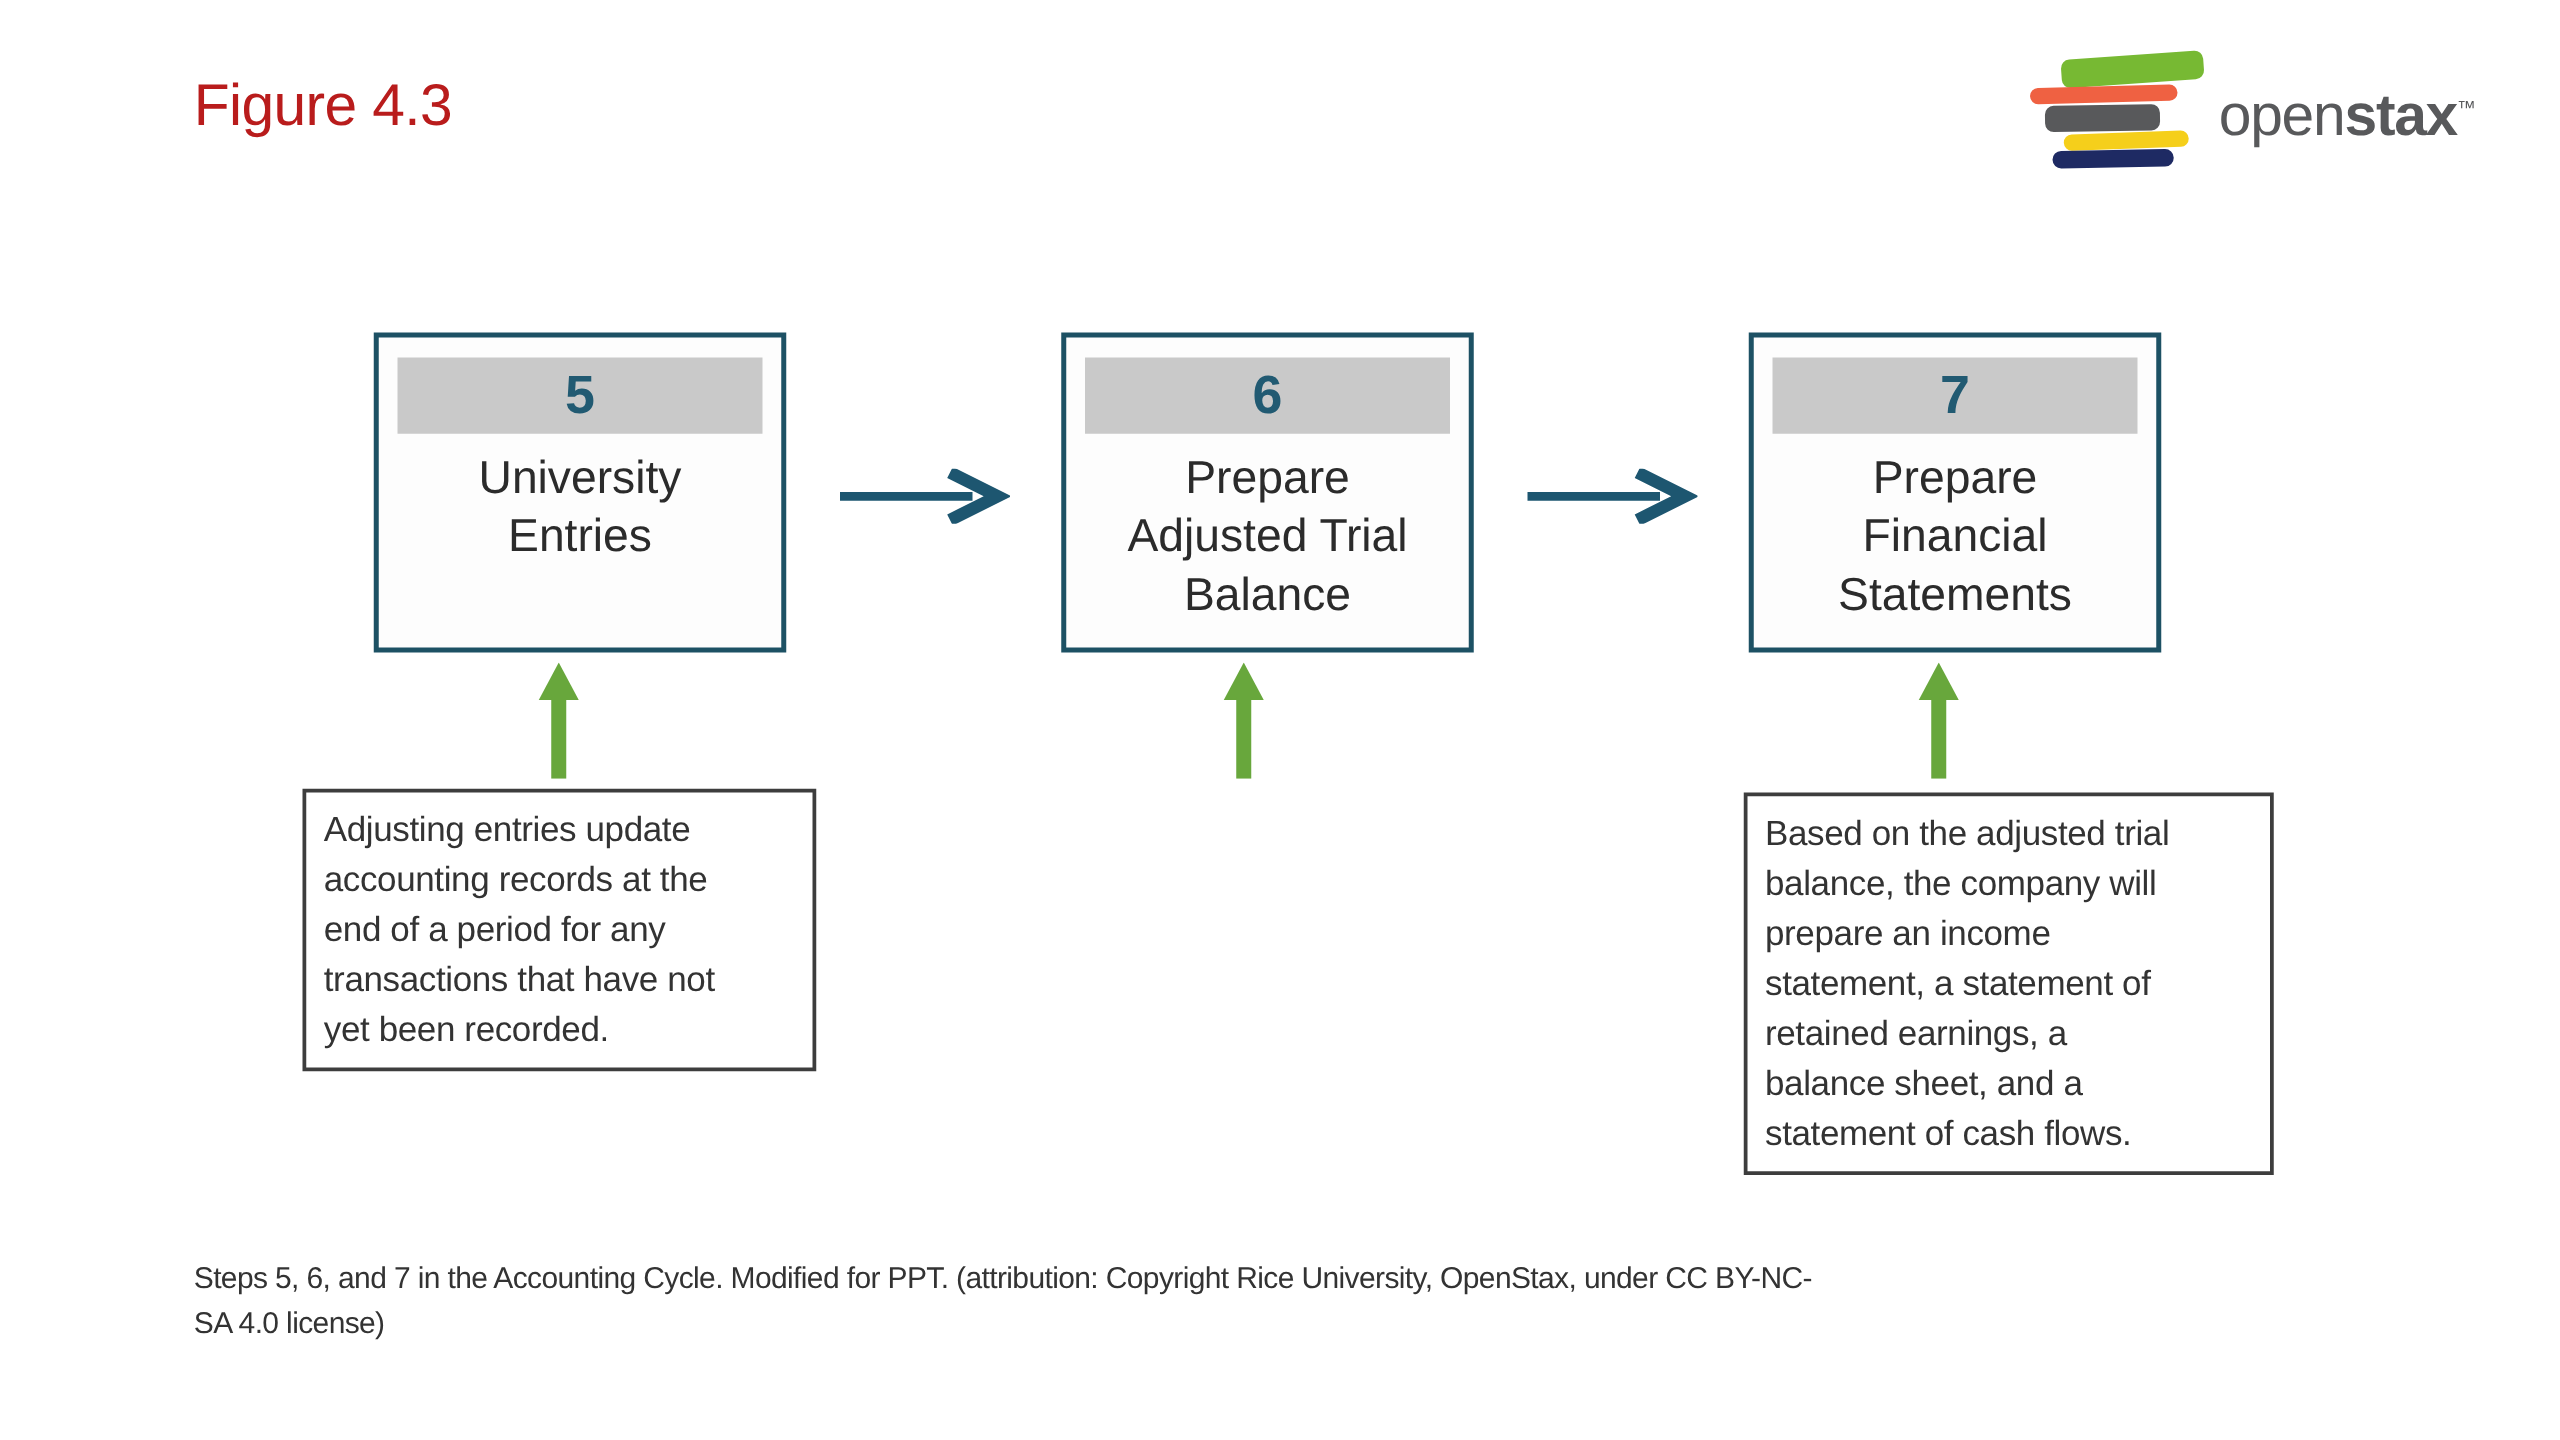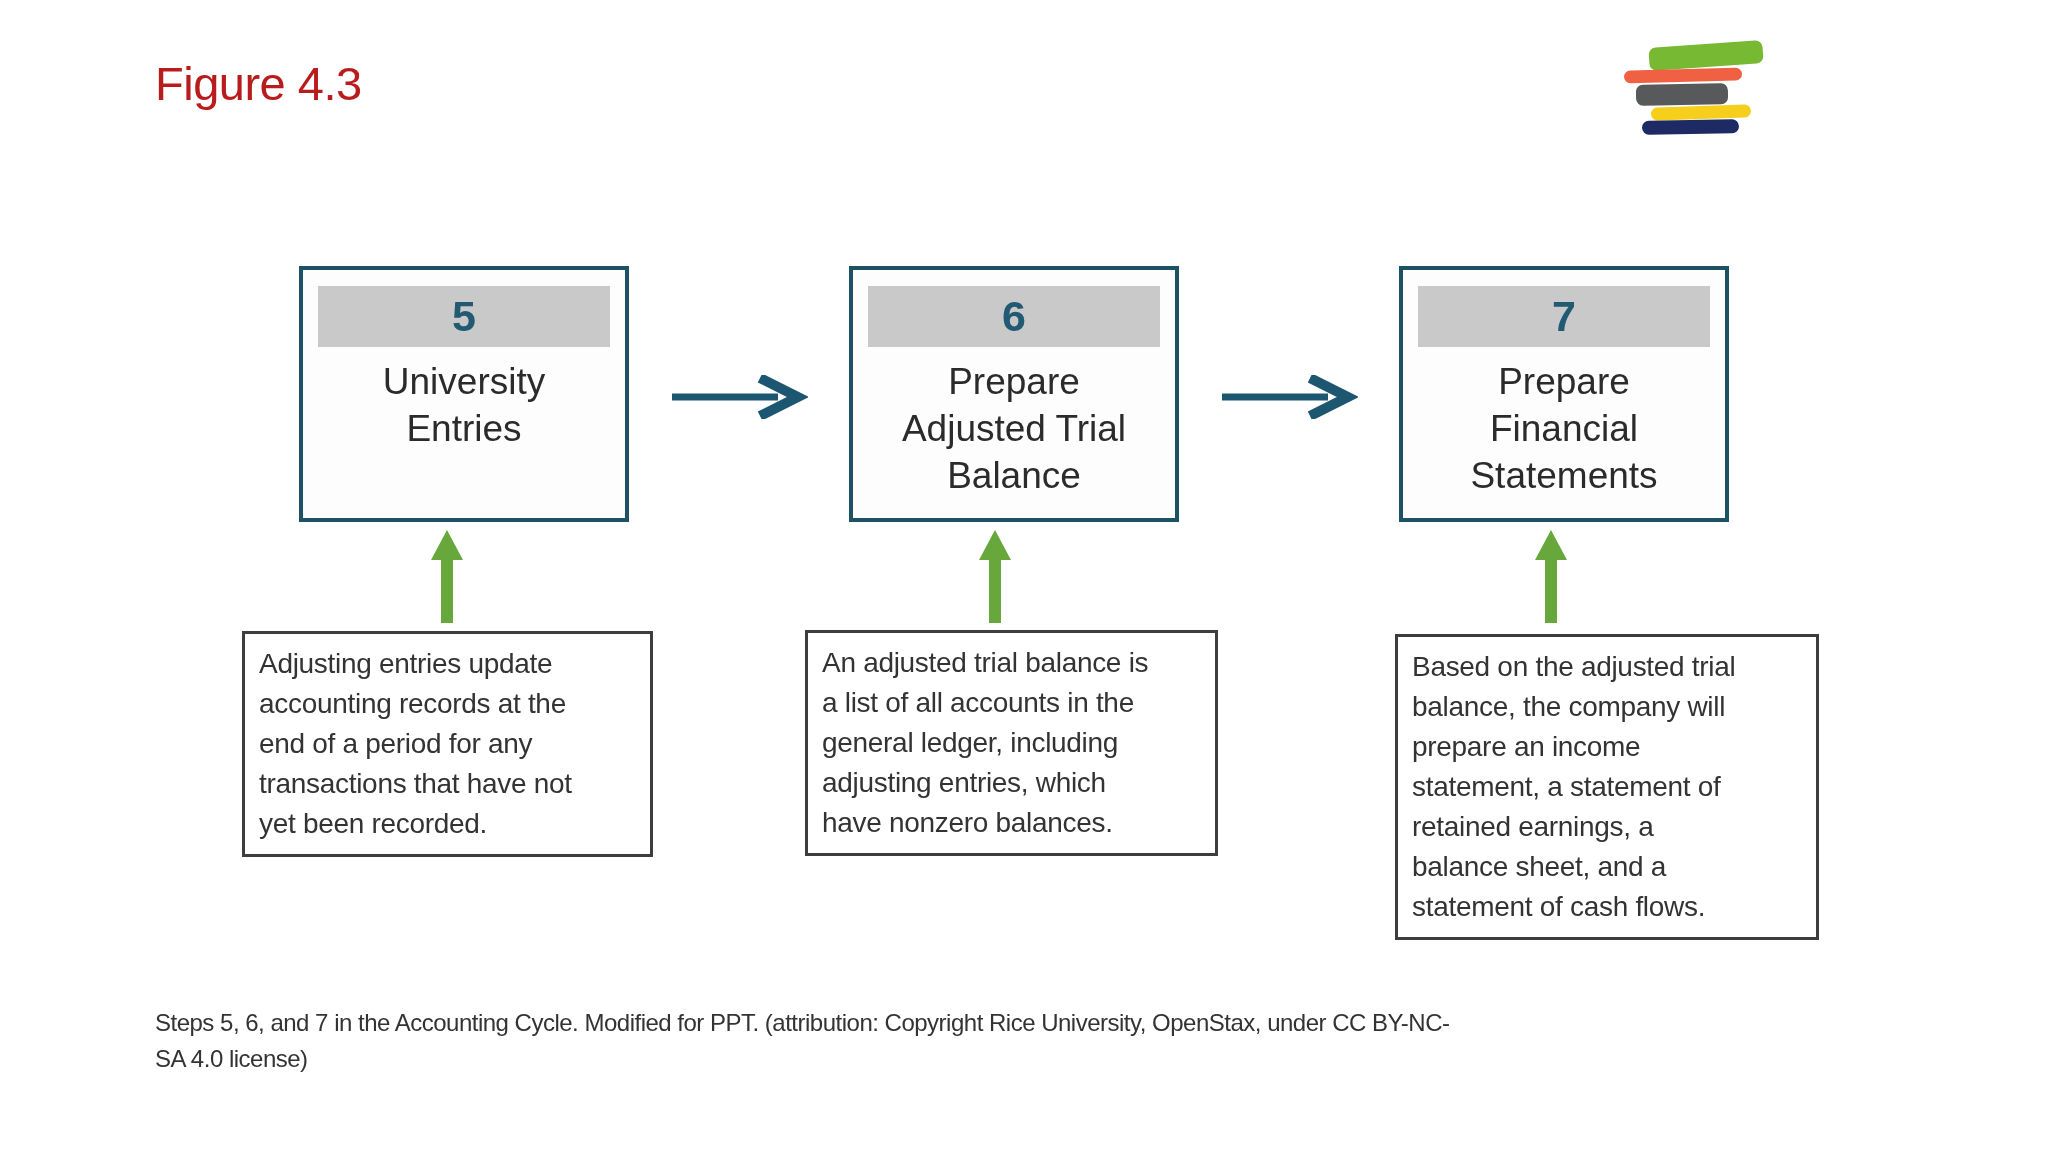--- a/index.html
+++ b/index.html
@@ -81,20 +81,21 @@
 <div class="slide">
 
   <div class="figure-title">Figure 4.3</div>
 
   <div class="logo">
     <div class="book book-green"></div>
     <div class="book book-orange"></div>
     <div class="book book-gray"></div>
     <div class="book book-yellow"></div>
     <div class="book book-navy"></div>
+    <div class="logo-text"><span class="open">open</span><span class="stax">stax</span><span class="tm">™</span></div>
   </div>
 
   <div class="step-box s1">
     <div class="step-number-band">5</div>
     <div class="step-title">University
 Entries</div>
   </div>
 
   <div class="step-box s2">
     <div class="step-number-band">6</div>
@@ -130,25 +131,20 @@
   <svg class="up-arrow g3" viewBox="0 0 34 93">
     <polygon points="17,0 33,30 1,30" fill="#68a73c"></polygon>
     <rect x="11" y="28" width="12" height="65" fill="#68a73c"></rect>
   </svg>
 
   <div class="desc-box d1">Adjusting entries update
 accounting records at the
 end of a period for any
 transactions that have not
 yet been recorded.</div>
-  <div class="desc-box d2">An adjusted trial balance is
-a list of all accounts in the
-general ledger, including
-adjusting entries, which
-have nonzero balances.</div>
   <div class="desc-box d3">Based on the adjusted trial
 balance, the company will
 prepare an income
 statement, a statement of
 retained earnings, a
 balance sheet, and a
 statement of cash flows.</div>
 
   <div class="caption">Steps 5, 6, and 7 in the Accounting Cycle. Modified for PPT. (attribution: Copyright Rice University, OpenStax, under CC BY-NC-
 SA 4.0 license)</div>

